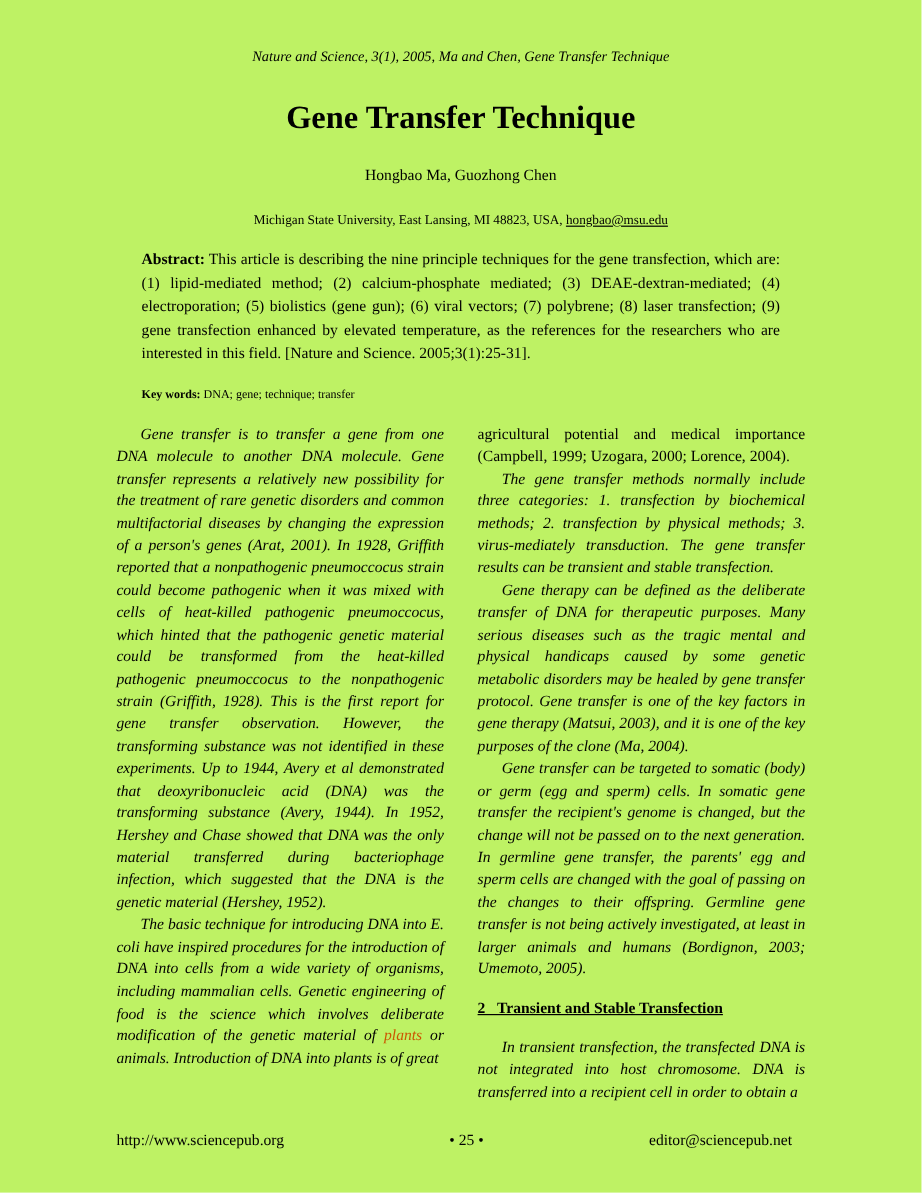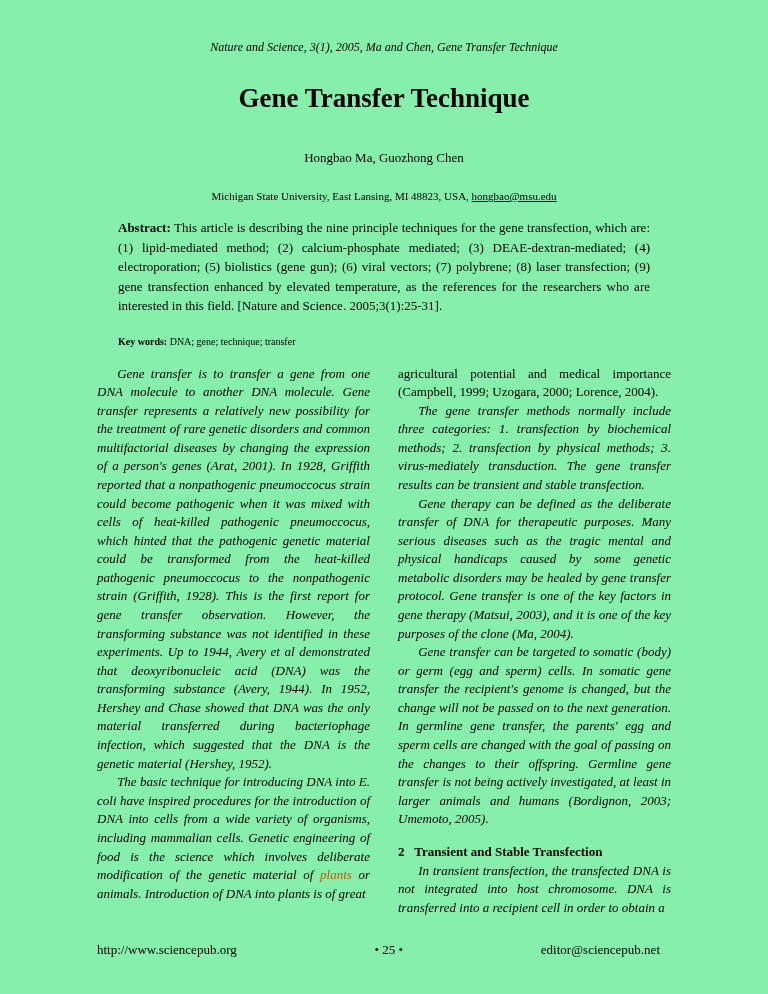--- a/index.html
+++ b/index.html
@@ -1,38 +1,38 @@
 <!DOCTYPE html>
 <html><head>
 <meta charset="utf-8">
 <style>
   * { box-sizing: border-box; }
   html, body { margin: 0; padding: 0; background: #ffffff; }
   .page {
-    width: 768px; height: 994px; margin: 0 auto; background: #86efac;
+    width: 768px; height: 994px; margin: 0 auto; background: #bef264;
     font-family: "Liberation Serif", "DejaVu Serif", serif;
     color: #000; position: relative;
     padding: 40px 97px 0 97px;
     overflow: hidden;
   }
   .running-header { text-align: center; font-style: italic; font-size: 12px; }
   .title { text-align: center; font-size: 27px; font-weight: bold; margin: 28px 0 0 0; }
-  .authors { text-align: center; font-size: 13px; margin-top: 36px; }
+  .authors { text-align: center; font-size: 13px; margin-top: 24px; }
   .affiliation { text-align: center; font-size: 11px; margin-top: 24px; }
   .email { color: #000; text-decoration: underline; cursor: pointer; }
   .abstract { margin: 16px 21px 0 21px; font-size: 13px; line-height: 1.5; text-align: justify; }
   .keywords { margin: 20px 21px 0 21px; font-size: 10px; }
   .bold { font-weight: bold; }
   .columns { display: flex; gap: 28px; margin-top: 18px; }
   .col { flex: 1; font-size: 13px; line-height: 1.43; text-align: justify; }
   .col p { margin: 0; }
   .col p.indent { text-indent: 1.55em; font-style: italic; }
   .section-heading { font-weight: bold; }
   .intro-heading { margin: 18px 0 14px 0; }
-  .s2 { margin: 14px 0 0 0; }
+  .s2 { margin: 14px 0 14px 0; text-decoration: underline; }
   .s21 { margin: 0; }
   .footer {
     position: absolute; left: 97px; right: 108px; bottom: 36px;
     display: flex; justify-content: space-between; align-items: flex-start;
     font-size: 13px;
   }
 </style>
 </head>
 <body>
 

